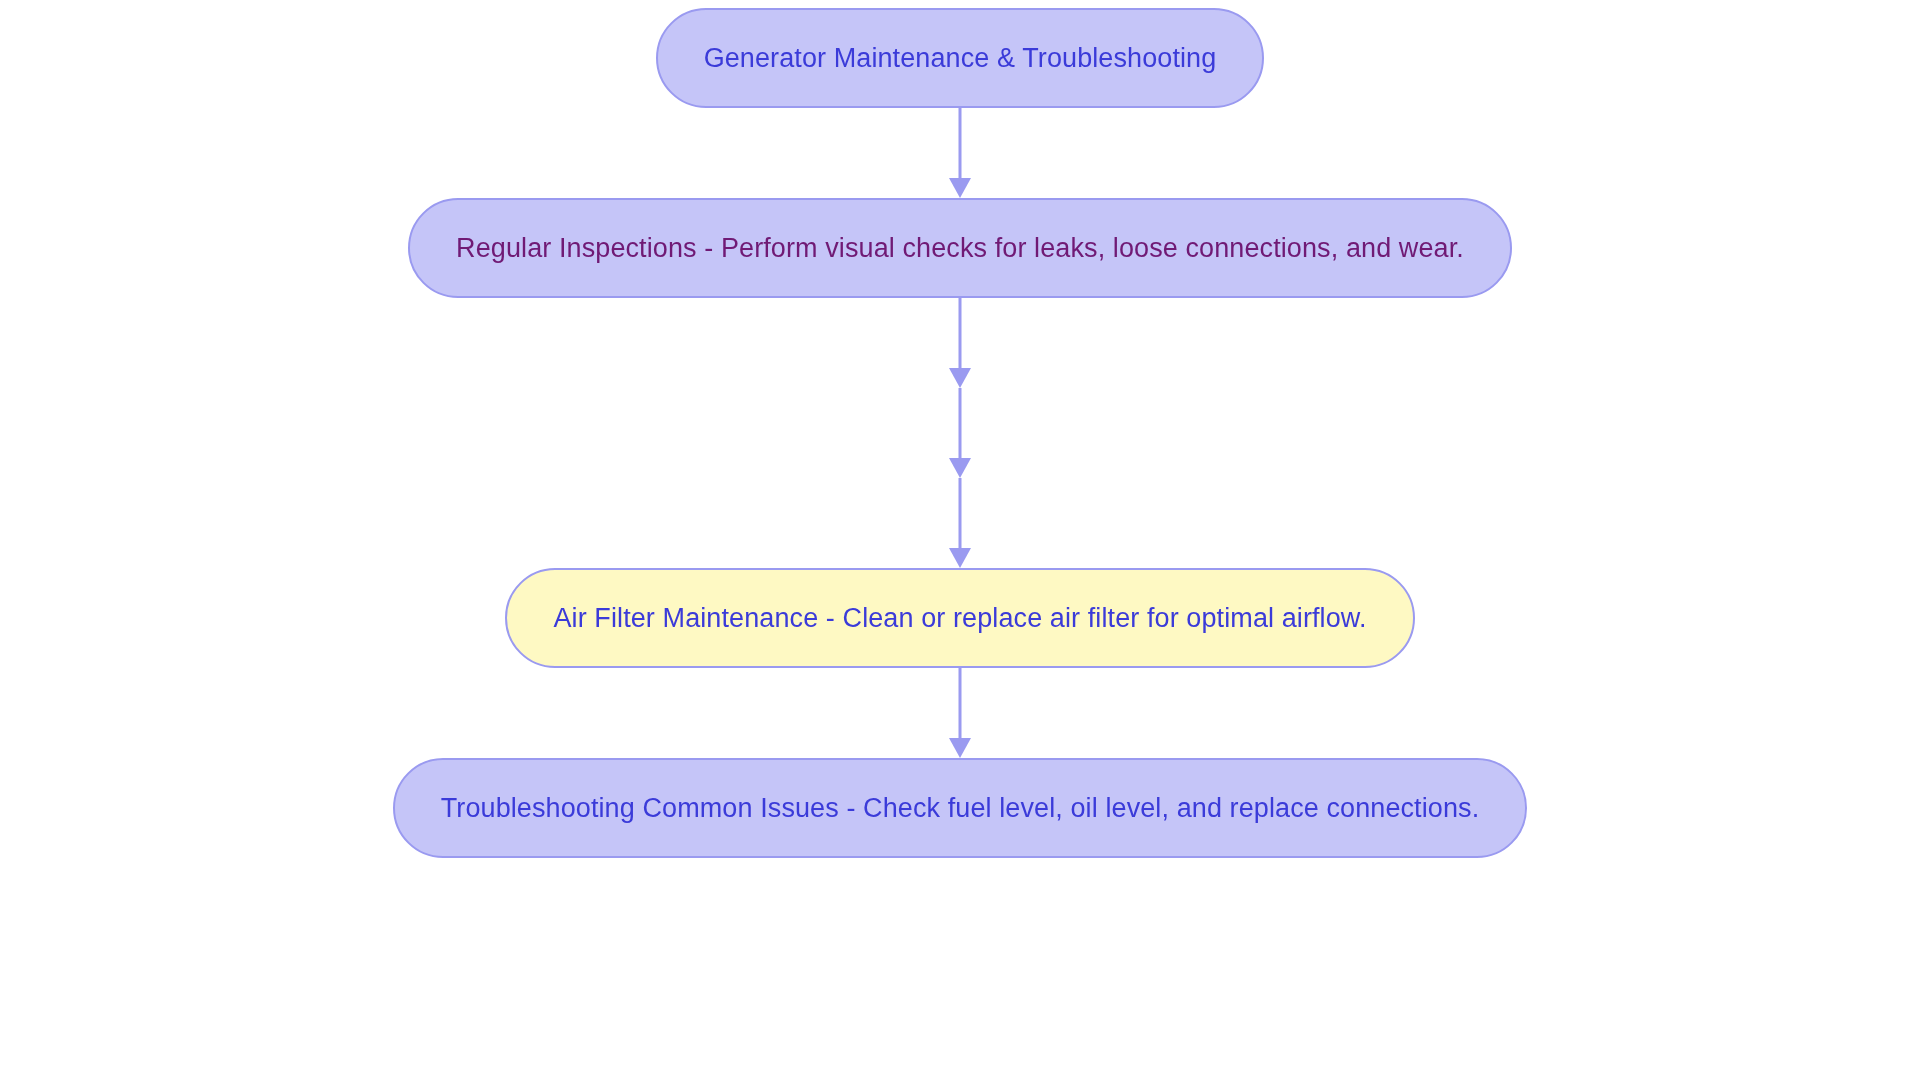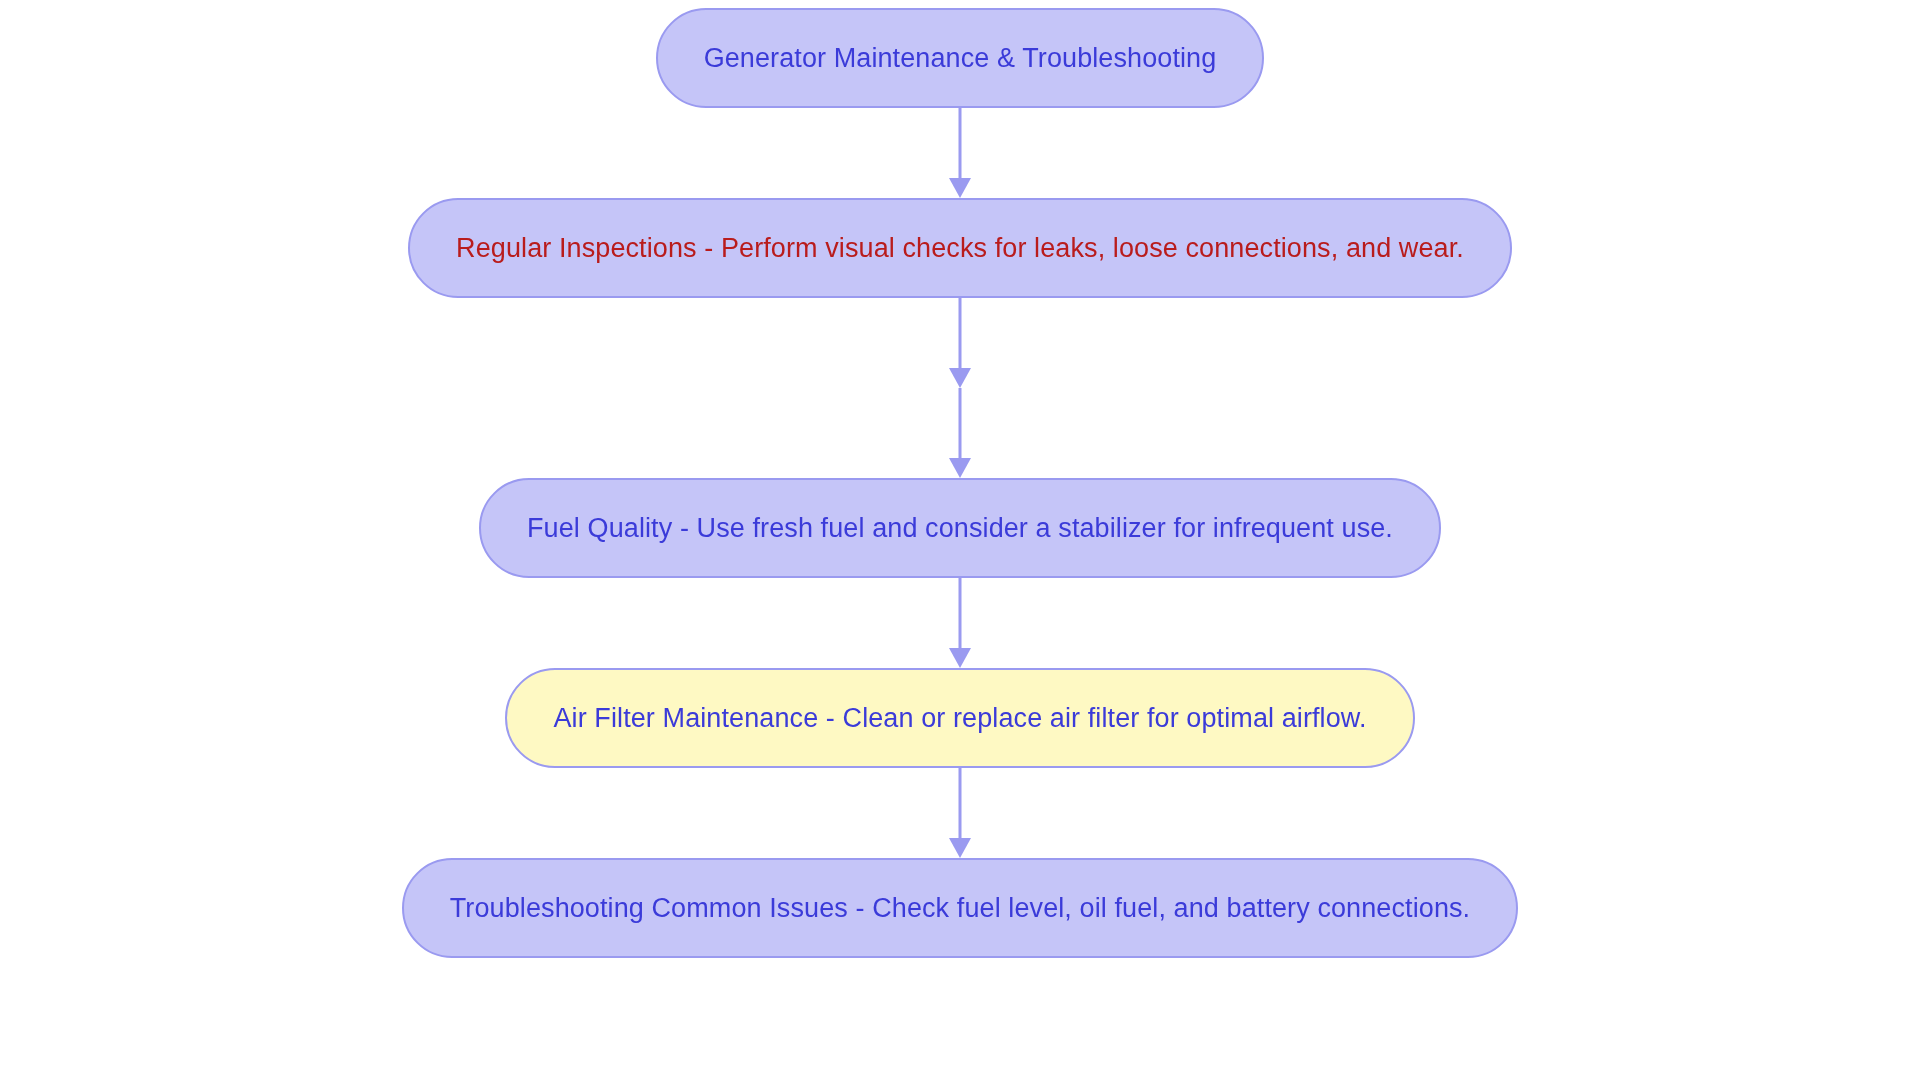--- a/index.html
+++ b/index.html
@@ -91,50 +91,47 @@
 
   <div id="flow-row-0" class="flow-node" style="background: rgb(197, 197, 248); border-color: rgb(154, 154, 240); color: rgb(59, 59, 217);">
     <span class="flow-node-label">Generator Maintenance &amp; Troubleshooting</span>
   </div>
 
   <div class="flow-connector">
     <span class="conn-line" style="background: rgb(154, 154, 240);"></span>
     <span class="conn-head" style="border-top-color: rgb(154, 154, 240);"></span>
   </div>
 
-  <div class="flow-node" style="background: rgb(197, 197, 248); border-color: rgb(154, 154, 240); color: #b91c1c;">
+  <div class="flow-node" style="background: rgb(197, 197, 248); border-color: rgb(154, 154, 240); color: #701a75;">
     <span class="flow-node-label">Regular Inspections - Perform visual checks for leaks, loose connections, and wear.</span>
   </div>
 
   <div class="flow-connector">
     <span class="conn-line" style="background: rgb(154, 154, 240);"></span>
     <span class="conn-head" style="border-top-color: rgb(154, 154, 240);"></span>
   </div>
 
 
   <div class="flow-connector">
     <span class="conn-line" style="background: rgb(154, 154, 240);"></span>
     <span class="conn-head" style="border-top-color: rgb(154, 154, 240);"></span>
   </div>
 
-  <div class="flow-node" style="background: rgb(197, 197, 248); border-color: rgb(154, 154, 240); color: rgb(59, 59, 217);">
-    <span class="flow-node-label">Fuel Quality - Use fresh fuel and consider a stabilizer for infrequent use.</span>
-  </div>
 
   <div class="flow-connector">
     <span class="conn-line" style="background: rgb(154, 154, 240);"></span>
     <span class="conn-head" style="border-top-color: rgb(154, 154, 240);"></span>
   </div>
 
   <div class="flow-node" style="background: #fef9c3; border-color: rgb(154, 154, 240); color: rgb(59, 59, 217);">
     <span class="flow-node-label">Air Filter Maintenance - Clean or replace air filter for optimal airflow.</span>
   </div>
 
   <div class="flow-connector">
     <span class="conn-line" style="background: rgb(154, 154, 240);"></span>
     <span class="conn-head" style="border-top-color: rgb(154, 154, 240);"></span>
   </div>
 
   <div class="flow-node" style="background: rgb(197, 197, 248); border-color: rgb(154, 154, 240); color: rgb(59, 59, 217);">
-    <span class="flow-node-label">Troubleshooting Common Issues - Check fuel level, oil fuel, and battery connections.</span>
+    <span class="flow-node-label">Troubleshooting Common Issues - Check fuel level, oil level, and replace connections.</span>
   </div>
 
 </div>
 
 </body></html>

